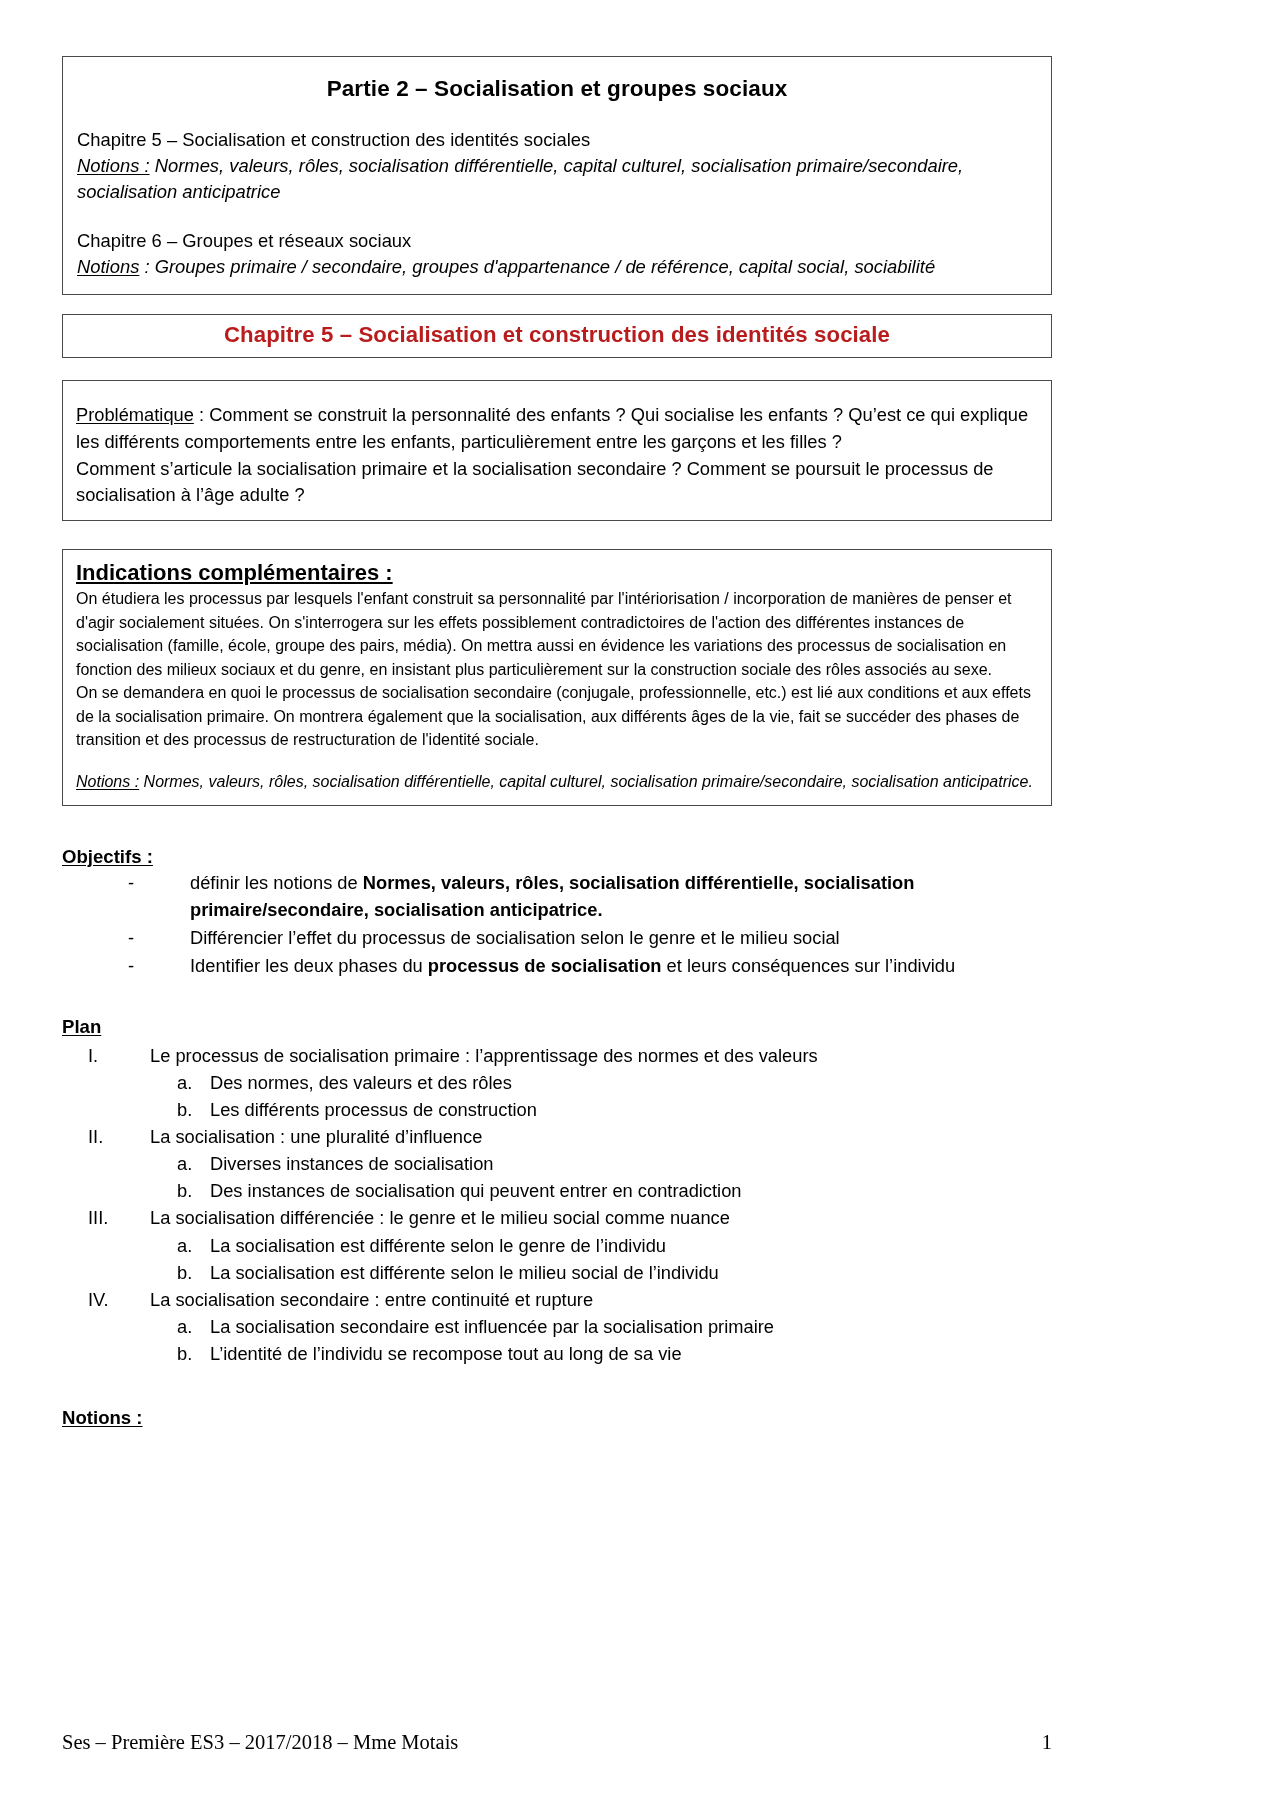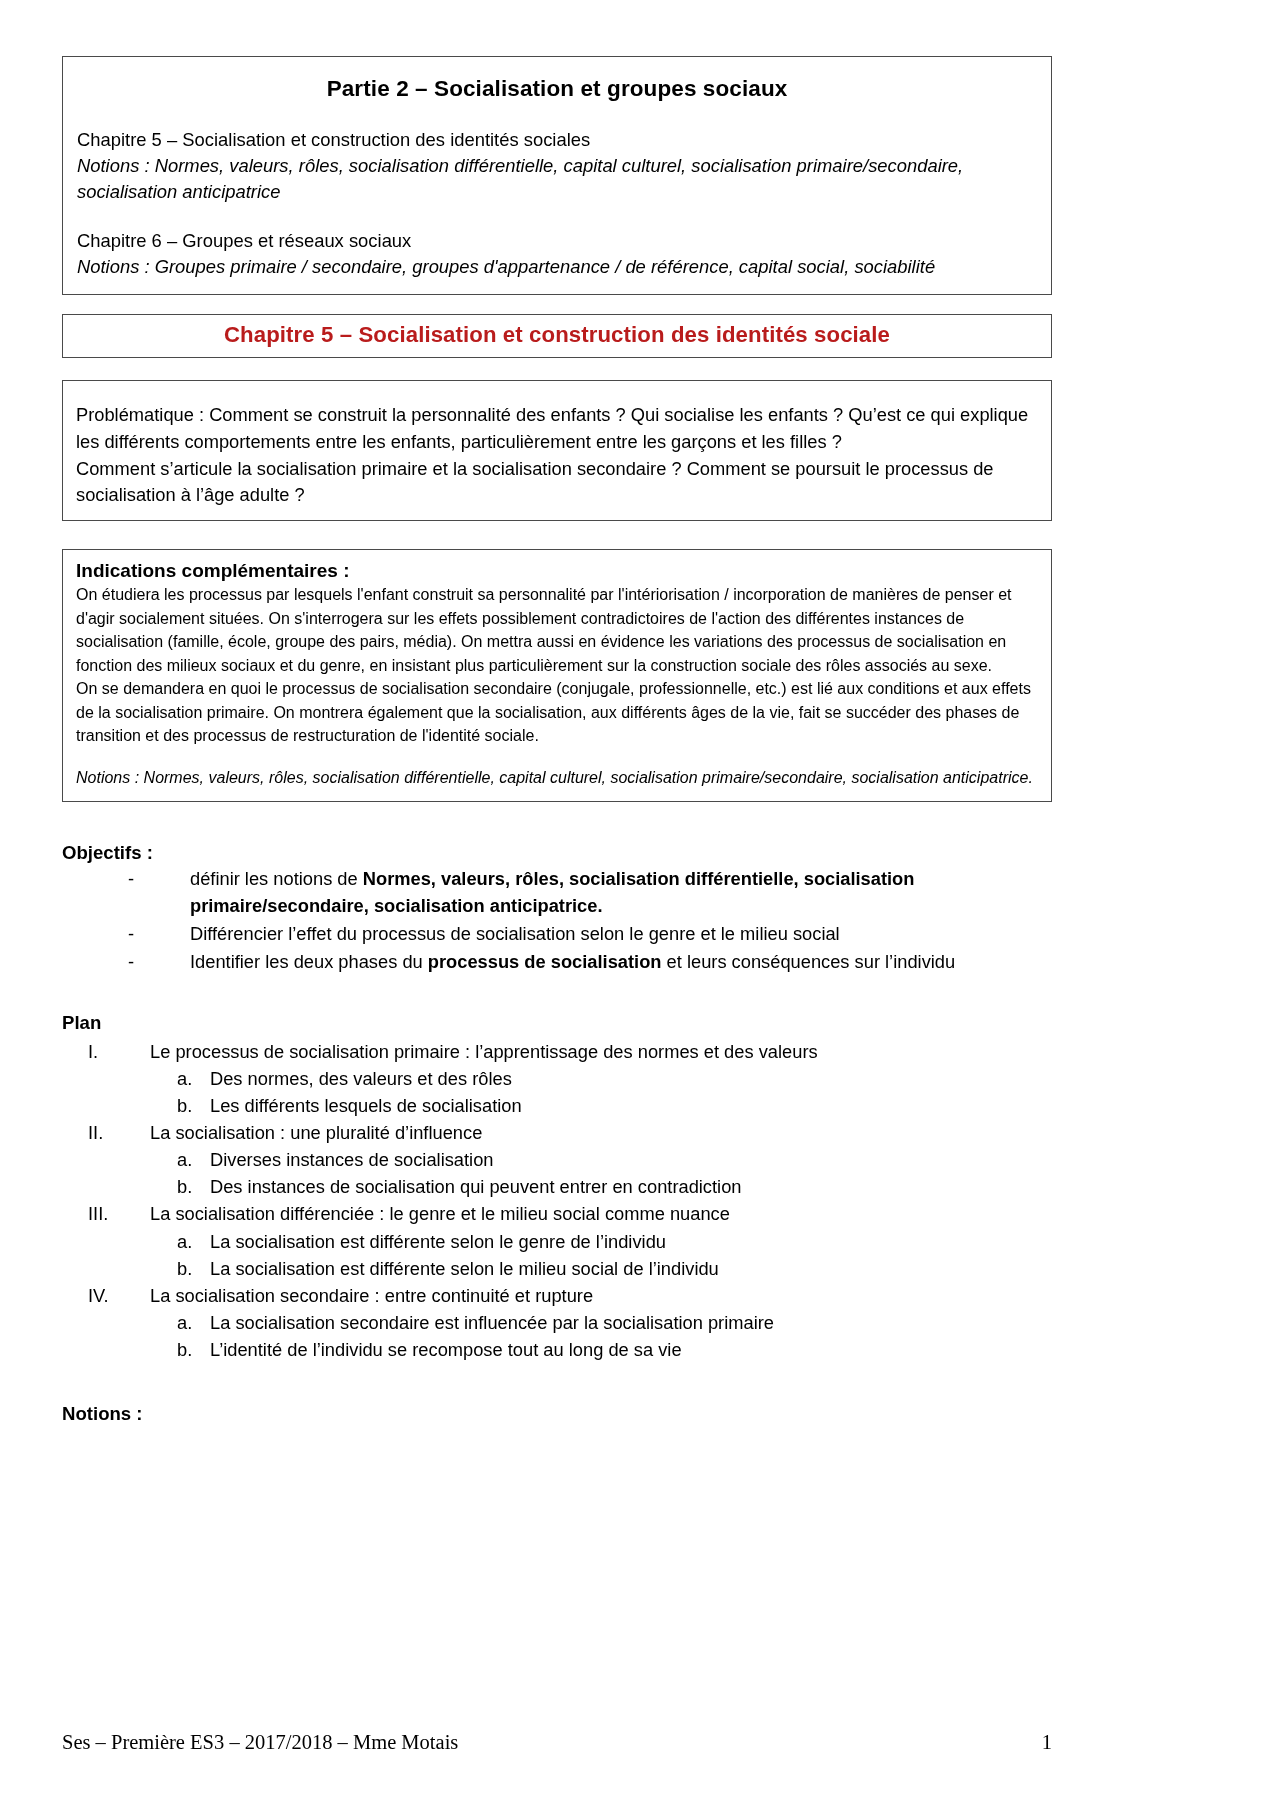--- a/index.html
+++ b/index.html
@@ -49,20 +49,21 @@
     line-height: 1.42;
     margin: 0;
   }
   .notions-line {
     font-style: italic;
     font-size: 18.4px;
     line-height: 1.42;
     margin: 0;
   }
   .u {
+    text-decoration: underline;
     text-underline-offset: 2px;
   }
   .spacer-line { height: 22px; }
 
   
   .chapter-banner {
     margin-top: 19px;
     padding: 7px 12px 9px 12px;
     text-align: center;
   }
@@ -83,21 +84,21 @@
     line-height: 1.47;
   }
 
   
   .indic-box {
     margin-top: 28px;
     padding: 10px 13px 12px 13px;
   }
   .indic-title {
     font-weight: bold;
-    font-size: 19px;
+    font-size: 22px;
     margin: 0 0 1px 0;
   }
   .indic-box p {
     margin: 0;
     font-size: 16px;
     line-height: 1.47;
   }
   .indic-gap { height: 18px; }
   .indic-notions {
     font-style: italic;
@@ -239,21 +240,21 @@
         <div class="plan-item">
           <span class="plan-roman">I.</span>
           <span>Le processus de socialisation primaire : l’apprentissage des normes et des valeurs</span>
         </div>
         <div class="plan-sub">
           <span class="plan-letter">a.</span>
           <span>Des normes, des valeurs et des rôles</span>
         </div>
         <div class="plan-sub">
           <span class="plan-letter">b.</span>
-          <span>Les différents lesquels de socialisation</span>
+          <span>Les différents processus de construction</span>
         </div>
         <div class="plan-item">
           <span class="plan-roman">II.</span>
           <span>La socialisation : une pluralité d’influence</span>
         </div>
         <div class="plan-sub">
           <span class="plan-letter">a.</span>
           <span>Diverses instances de socialisation</span>
         </div>
         <div class="plan-sub">

